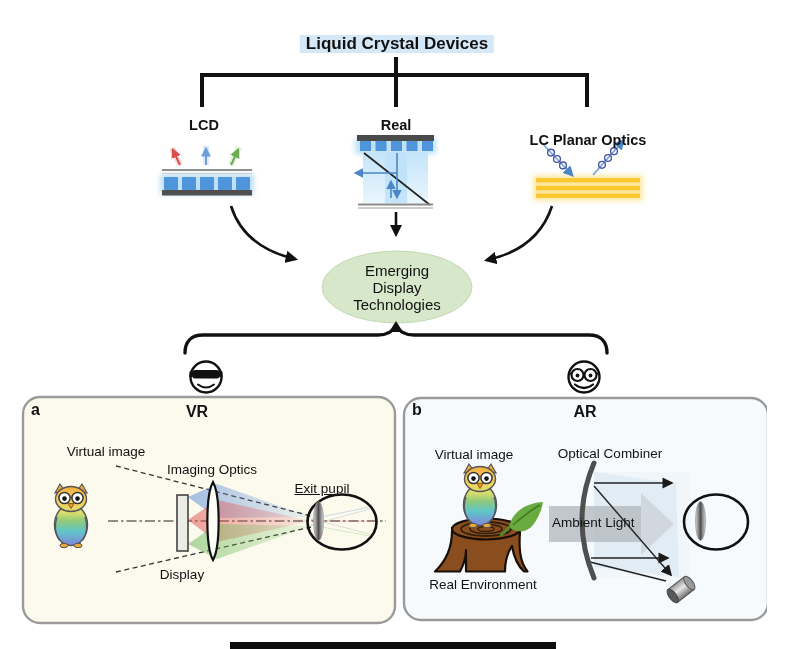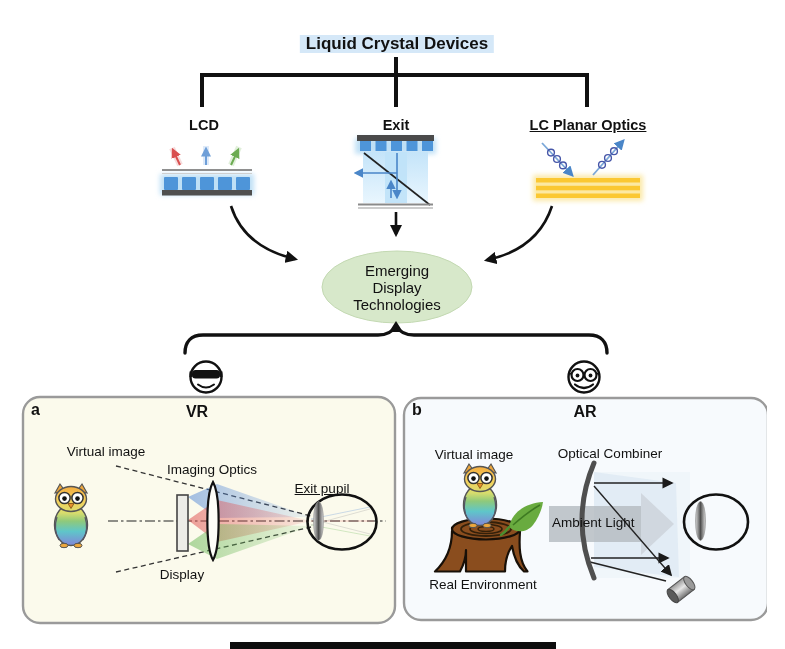--- a/index.html
+++ b/index.html
@@ -260,22 +260,22 @@
     </g>
     <use href="#owlDef" transform="translate(456,464)"></use>
   </g>
 
   <rect x="230" y="642" width="326" height="7" fill="#0d0d0d"></rect>
 </svg>
 
 <div id="title-box" class="lbl c" style="left:397px;top:44px;">Liquid Crystal Devices</div>
 
 <div class="lbl c branch" style="left:204px;top:125px;">LCD</div>
-<div class="lbl c branch" style="left:396px;top:125px;">Exit</div>
-<div class="lbl c branch" style="left:588px;top:125px;text-decoration:underline;">LC Planar Optics</div>
+<div class="lbl c branch" style="left:396px;top:125px;">Real</div>
+<div class="lbl c branch" style="left:588px;top:140px;">LC Planar Optics</div>
 
 <div class="lbl c hubtxt" style="left:397px;top:287px;">
   <div>Emerging</div>
   <div>Display</div>
   <div>Technologies</div>
 </div>
 
 <div class="lbl ptag" style="left:31px;top:402px;">a</div>
 <div class="lbl c ptitle" style="left:197px;top:412px;">VR</div>
 <div class="lbl c" style="left:106px;top:452px;">Virtual image</div>

